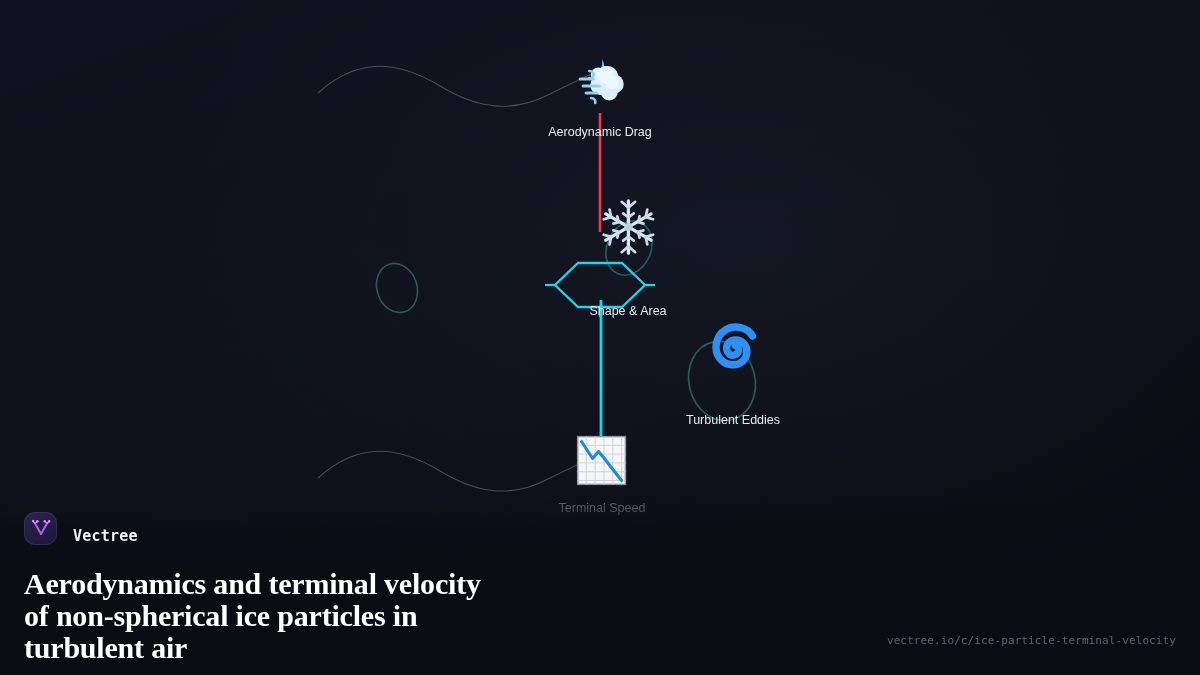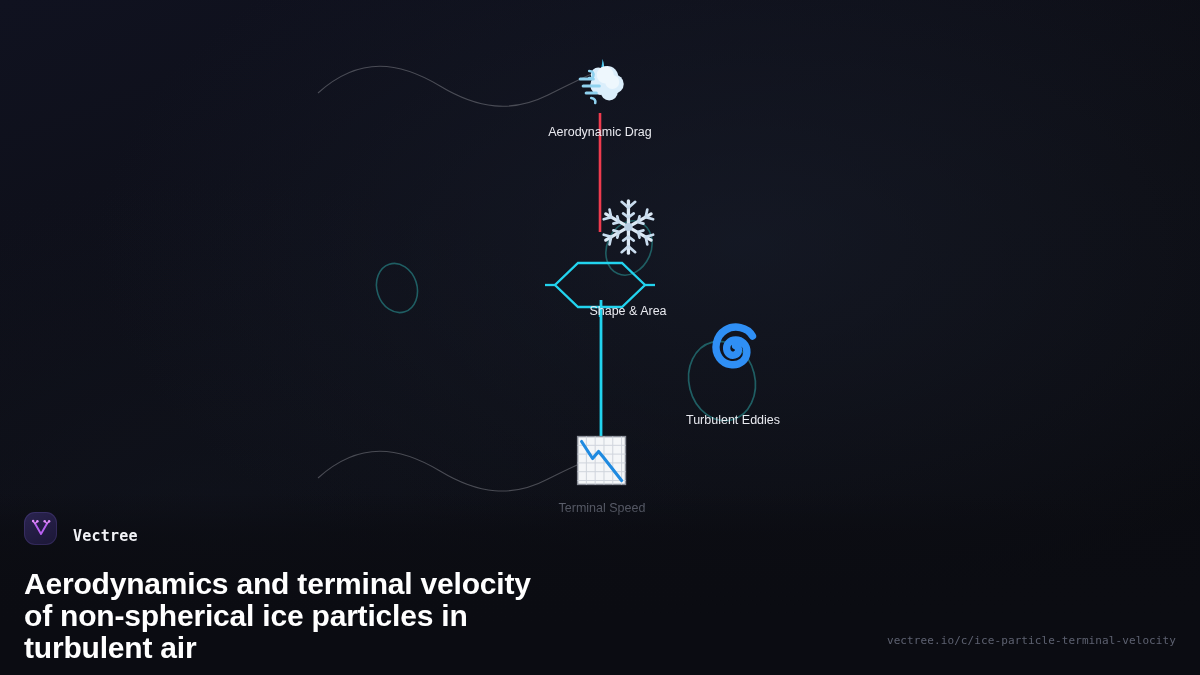--- a/index.html
+++ b/index.html
@@ -84,21 +84,21 @@
     font-size: 15px;
     font-weight: bold;
     color: #f2f3f7;
     letter-spacing: 0.2px;
   }
   #headline {
     position: absolute;
     left: 24px;
     top: 548px;
     width: 790px;
-    font-family: Liberation Sans, sans-serif;
+    font-family: Liberation Serif, serif;
     font-size: 30px;
     font-weight: bold;
     line-height: 32px;
     color: #ffffff;
     letter-spacing: -0.2px;
     white-space: pre-line;
   }
   #footer-url {
     position: absolute;
     right: 24px;

